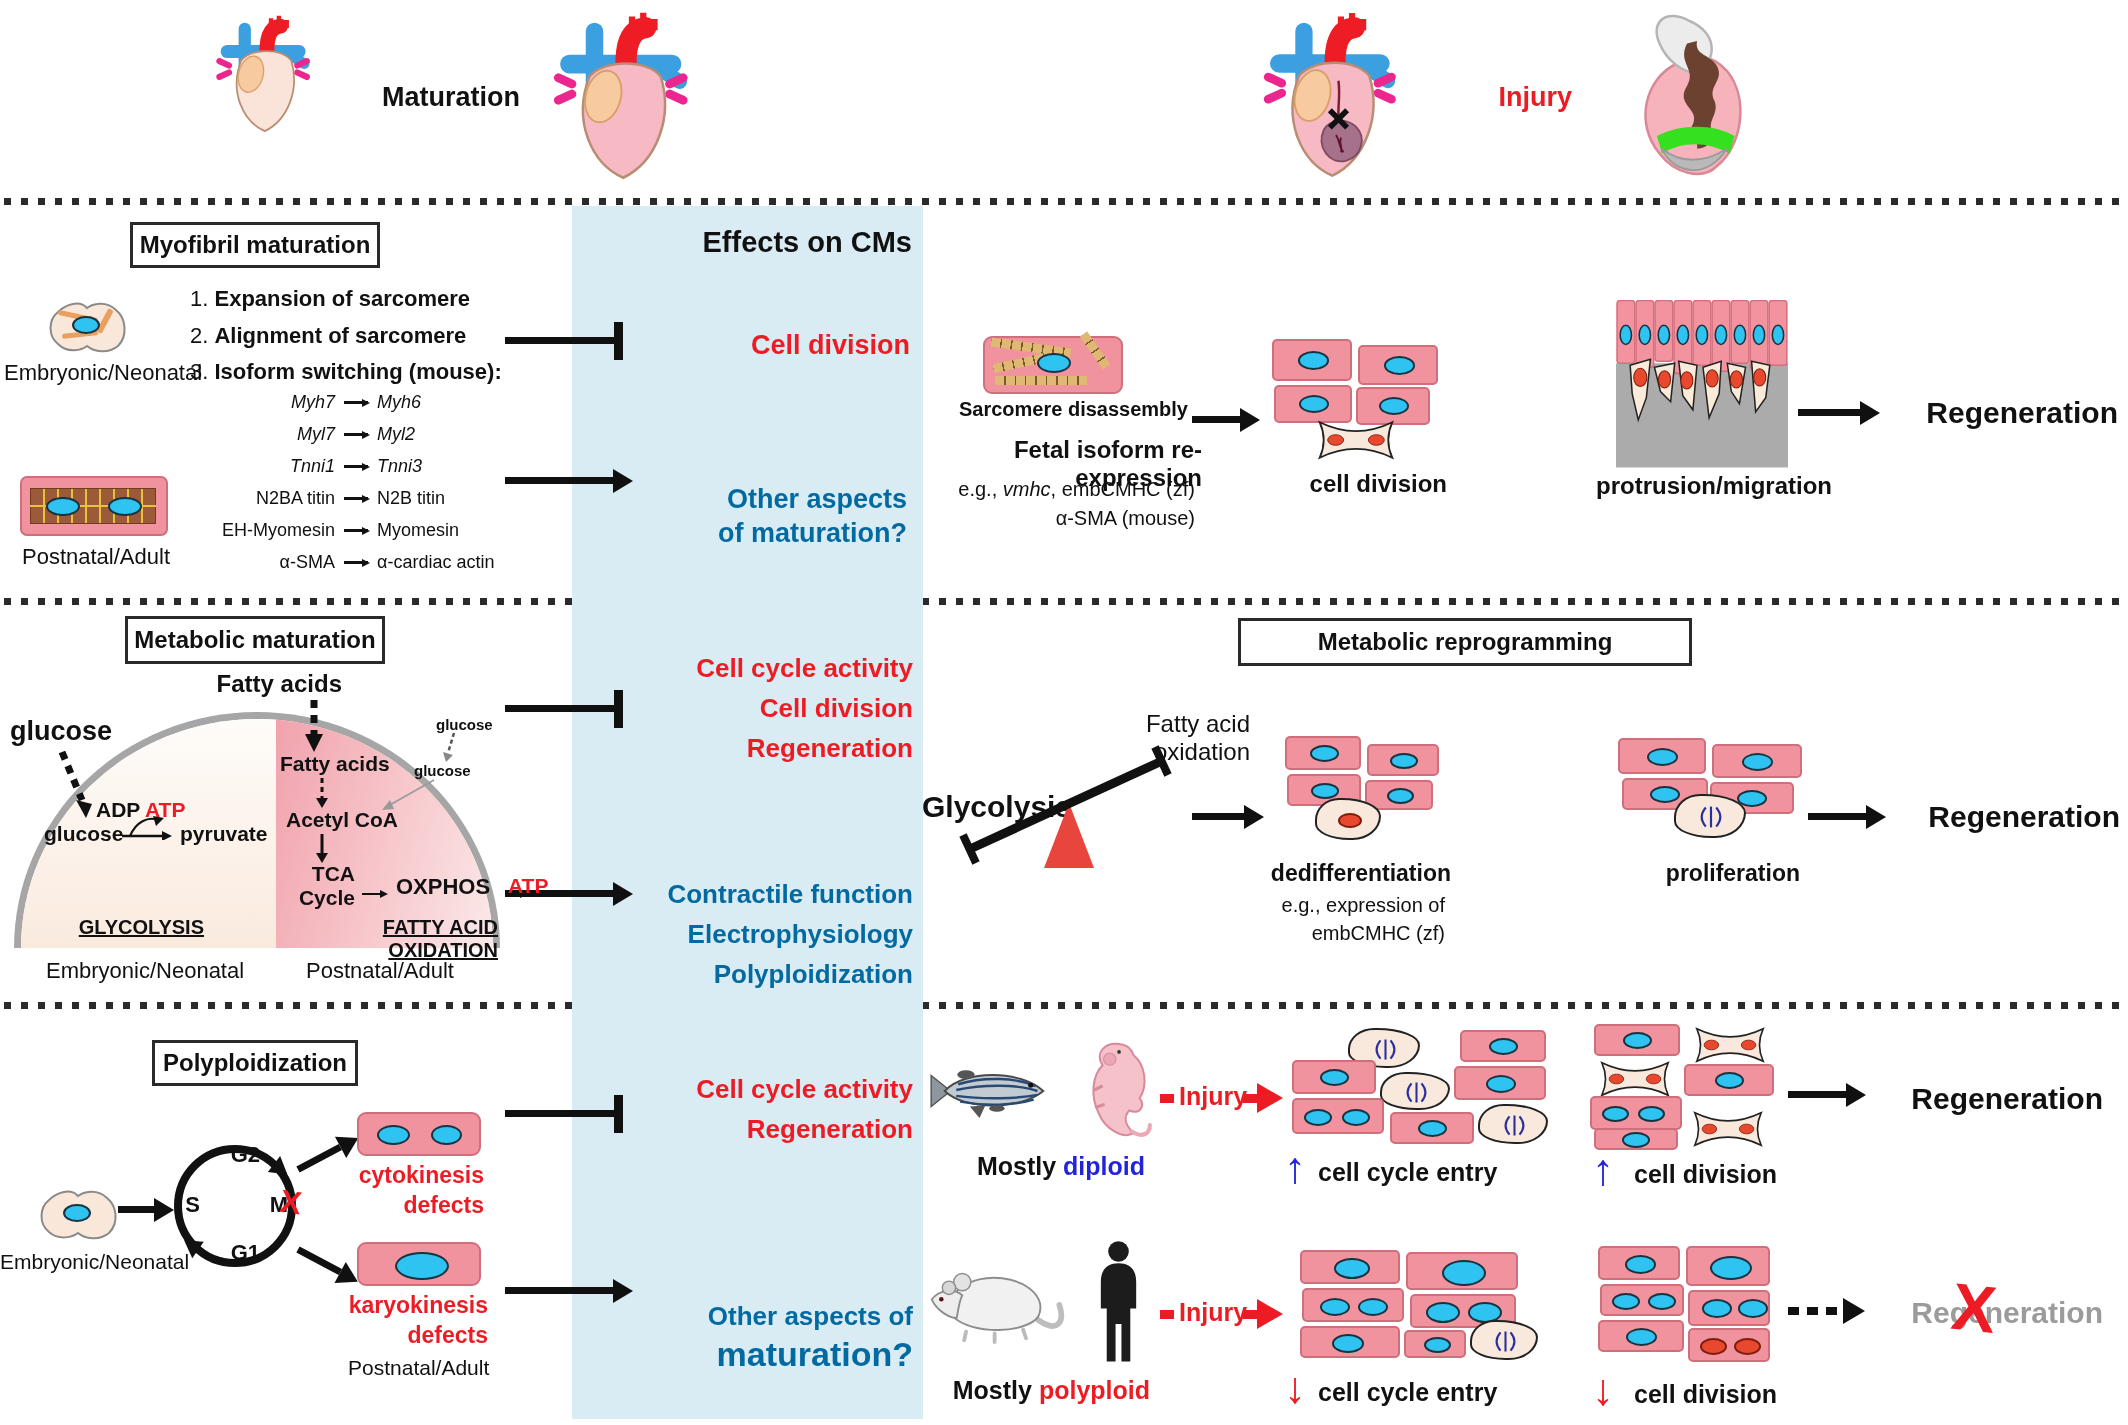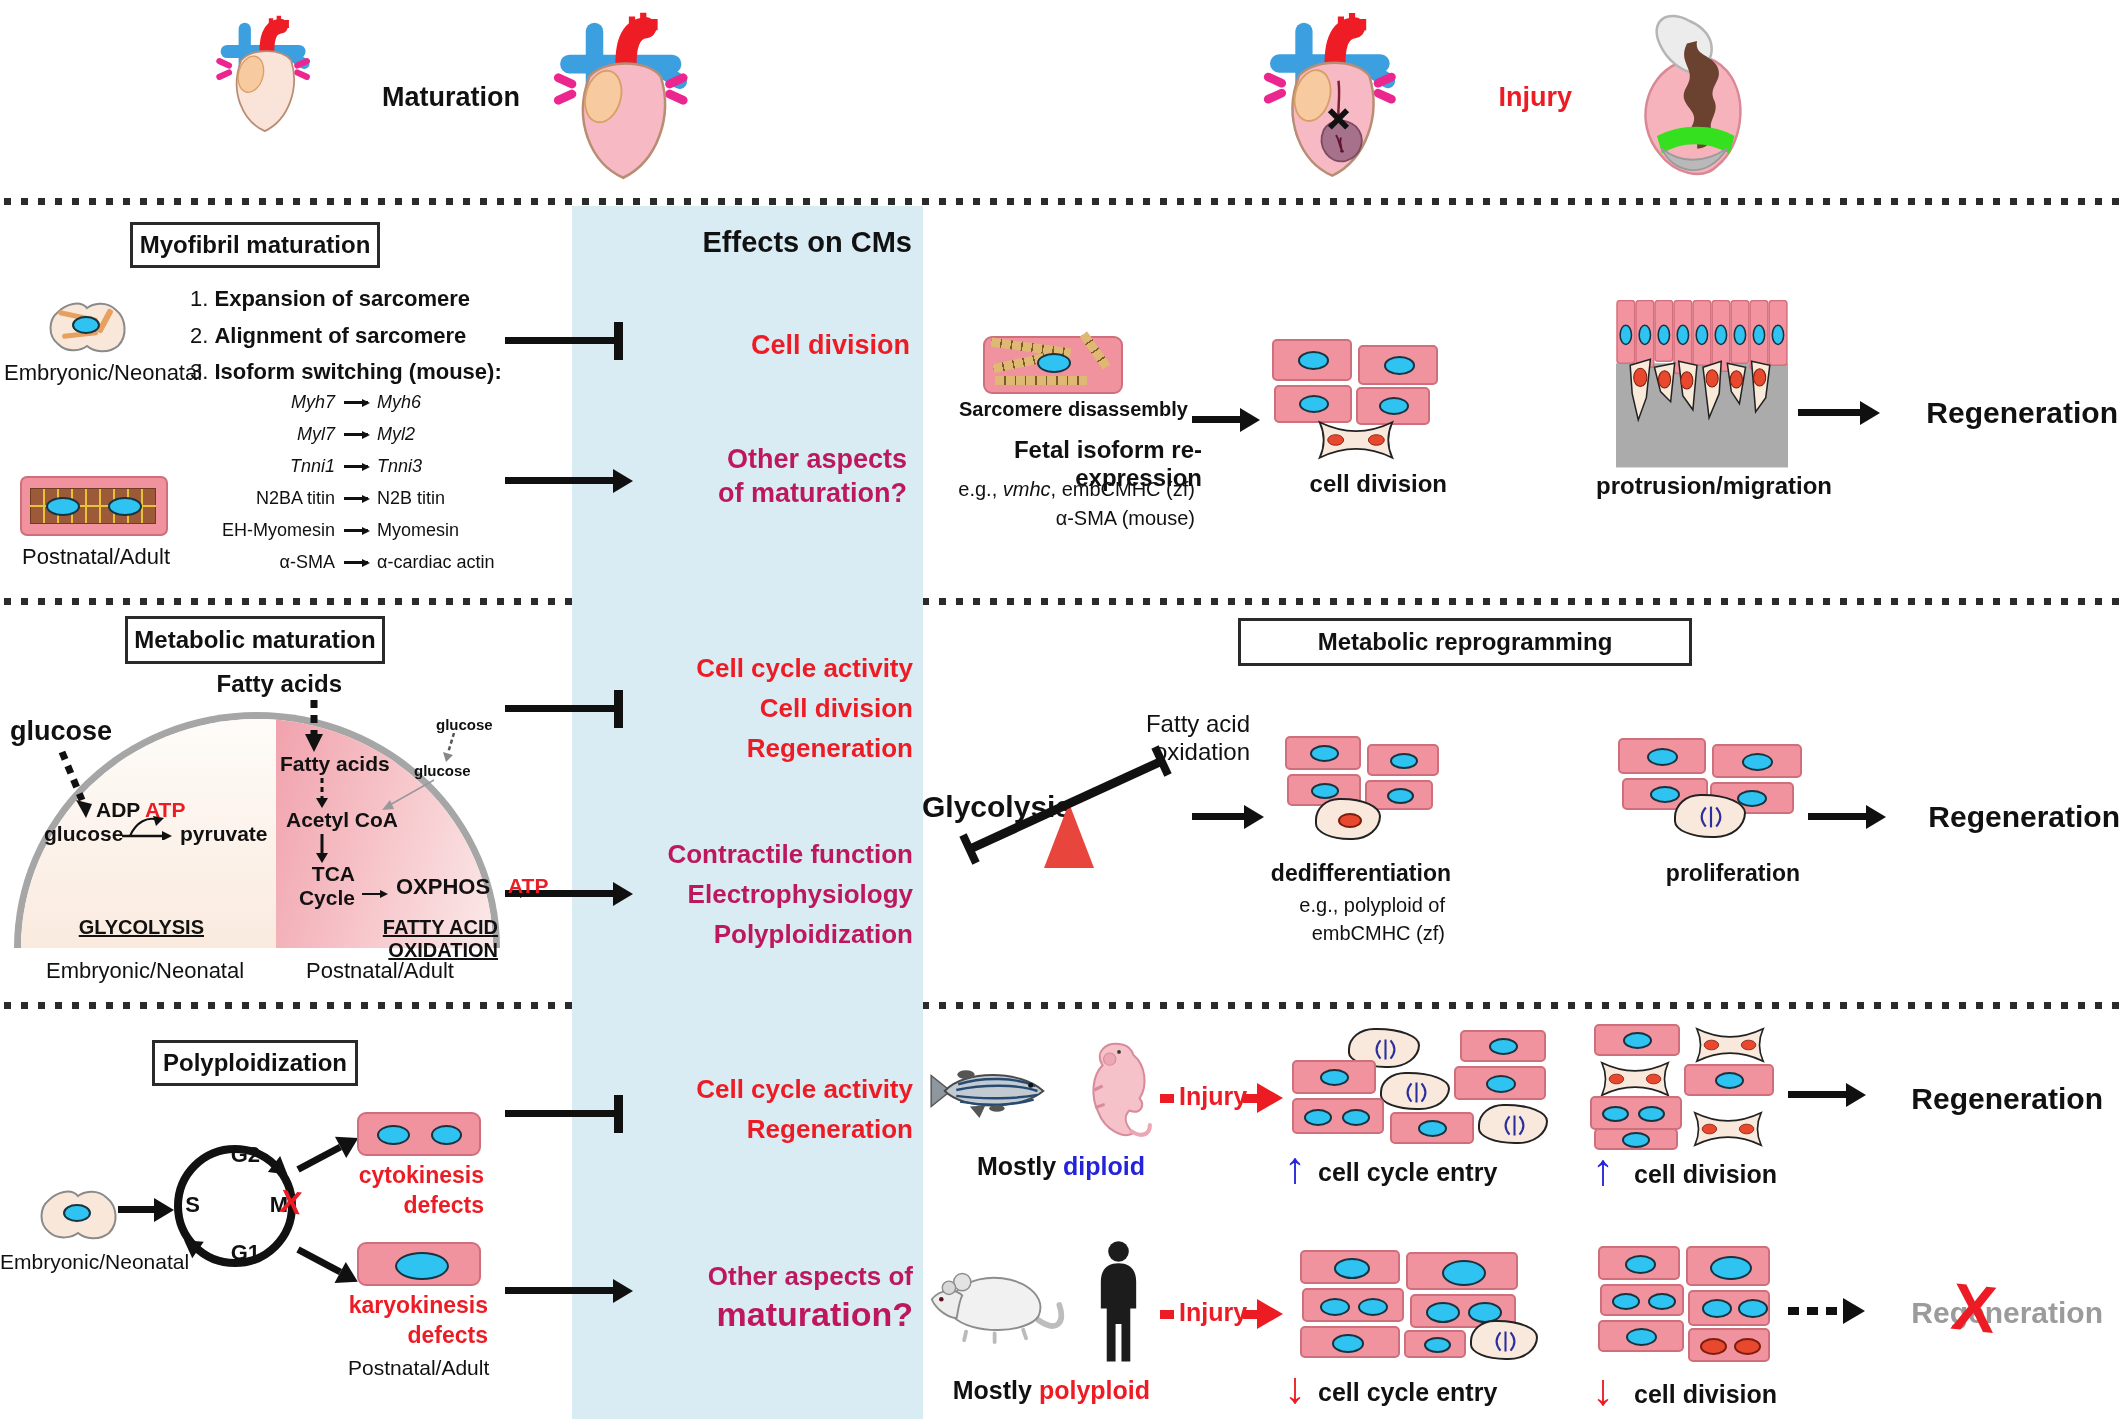--- a/index.html
+++ b/index.html
@@ -3,21 +3,21 @@
 <meta charset="utf-8">
 <style>
   html,body{margin:0;padding:0;background:#fff;}
   body{font-family:"Liberation Sans",sans-serif;color:#111;}
   #fig{position:relative;width:2128px;height:1425px;background:#ffffff;overflow:hidden;}
   .abs{position:absolute;}
   .b{font-weight:700;}
   .i{font-style:italic;}
   .ctr{text-align:right;}
   .red{color:#ed1c24;}
-  .navy{color:#be185d;}
+  .navy{color:#0369a1;margin-top:40px;}
   .blue{color:#2323d9;}
   .gray{color:#9b9b9b;}
   .titlebox{position:absolute;border:3px solid #2a2a2a;background:#fff;display:flex;align-items:center;justify-content:center;font-weight:700;font-size:24px;white-space:nowrap;}
   .dotline{position:absolute;left:4px;width:2120px;height:7px;background:repeating-linear-gradient(90deg,#2b2b2b 0 7px,transparent 7px 17px);}
   .harrow{position:absolute;background:#101010;height:7px;}
   .harrow:after{content:"";position:absolute;left:100%;top:50%;transform:translateY(-50%);border-left:20px solid #101010;border-top:12px solid transparent;border-bottom:12px solid transparent;}
   .inhib{position:absolute;background:#101010;height:7px;}
   .inhib:after{content:"";position:absolute;right:-6px;top:50%;transform:translateY(-50%);width:9px;height:38px;background:#101010;}
   .dotarrow{position:absolute;height:8px;background:repeating-linear-gradient(90deg,#101010 0 11px,transparent 11px 19px);}
   .dotarrow:after{content:"";position:absolute;left:100%;top:50%;transform:translateY(-50%);border-left:22px solid #101010;border-top:13px solid transparent;border-bottom:13px solid transparent;}
@@ -353,21 +353,21 @@
         <div class="nuc" style="left:22px;top:7px;width:28px;height:16px"></div>
       </div>
     <div class="cm" style="left:80px;top:44px;width:68px;height:30px">
         <div class="nuc" style="left:20px;top:6px;width:27px;height:16px"></div>
       </div>
     <div class="creamcell" style="left:30px;top:62px;width:66px;height:42px">
         <div class="onuc" style="left:21px;top:13px;width:24px;height:15px"></div>
       </div>
   </div>
   <div class="abs b ctr" style="left:1266px;top:860px;width:185px;font-size:23px">dedifferentiation</div>
-  <div class="abs ctr" style="left:1270px;top:894px;width:175px;font-size:20px">e.g., polyploid of</div>
+  <div class="abs ctr" style="left:1270px;top:894px;width:175px;font-size:20px">e.g., expression of</div>
   <div class="abs ctr" style="left:1270px;top:922px;width:175px;font-size:20px">embCMHC (zf)</div>
 
   <div class="abs" style="left:1618px;top:736px;width:192px;height:104px">
     <div class="cm" style="left:0;top:2px;width:88px;height:36px">
         <div class="nuc" style="left:27px;top:8px;width:31px;height:18px"></div>
       </div>
     <div class="cm" style="left:94px;top:8px;width:90px;height:34px">
         <div class="nuc" style="left:28px;top:7px;width:31px;height:18px"></div>
       </div>
     <div class="cm" style="left:4px;top:42px;width:86px;height:32px">

